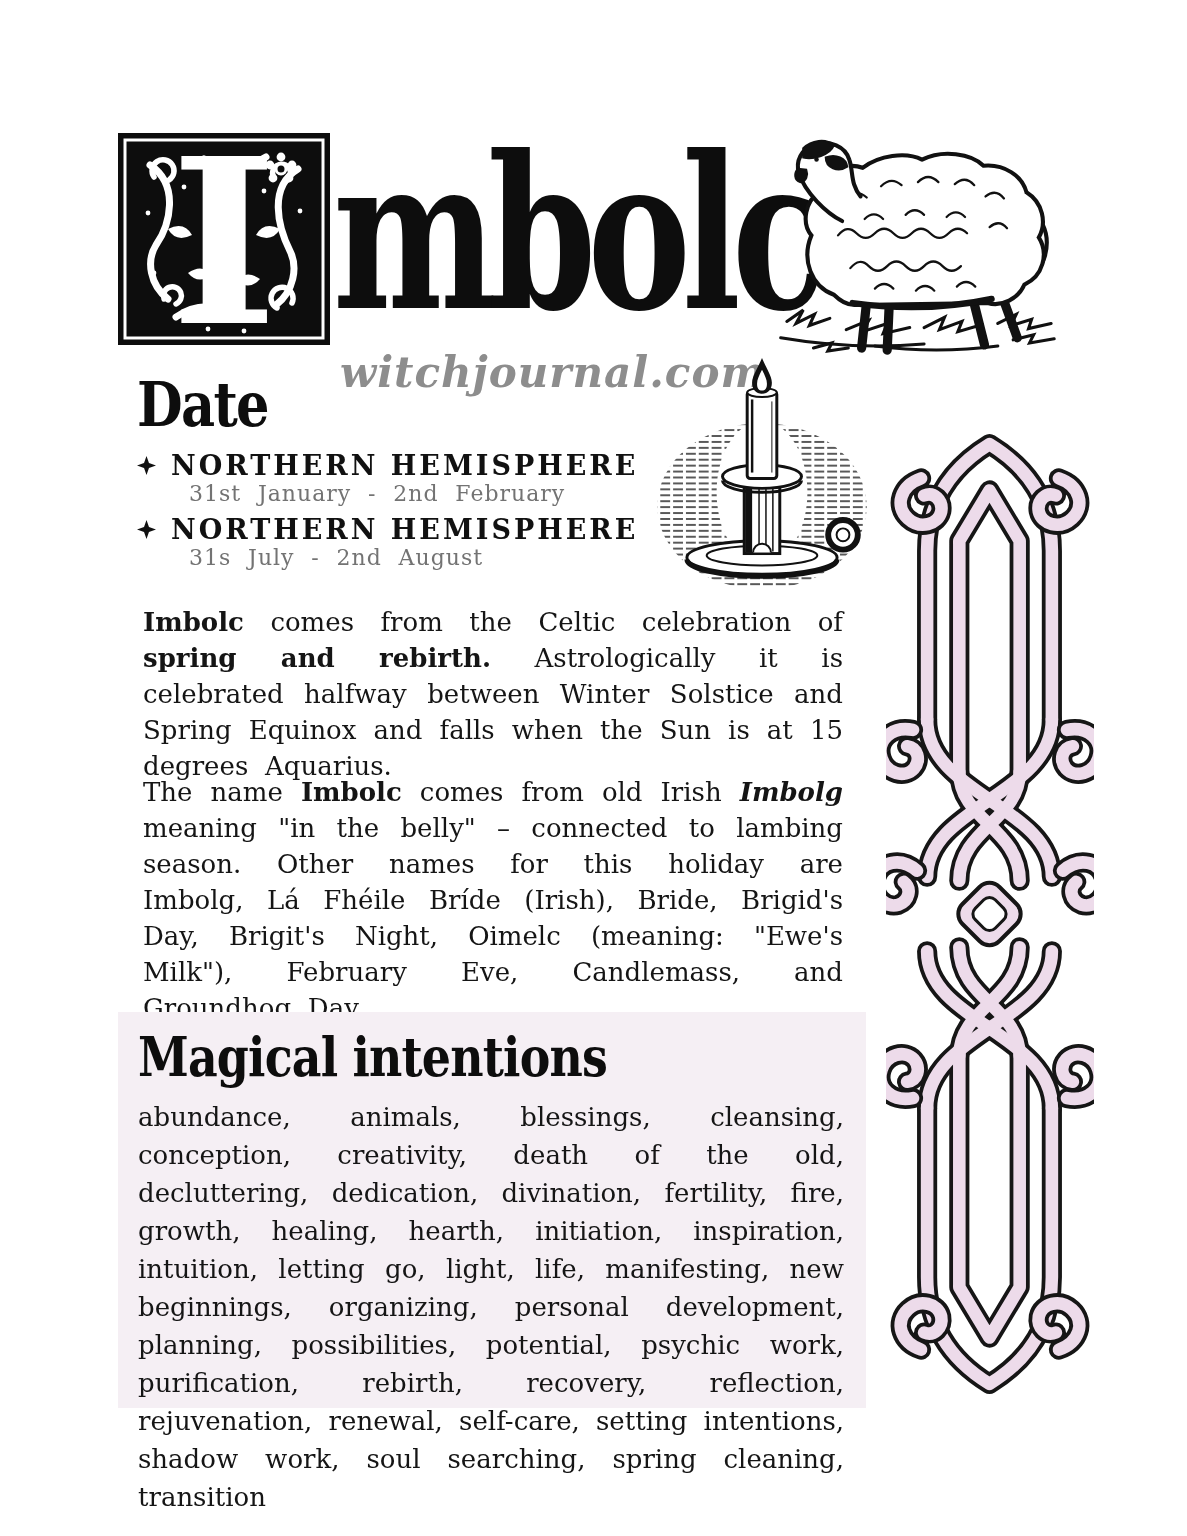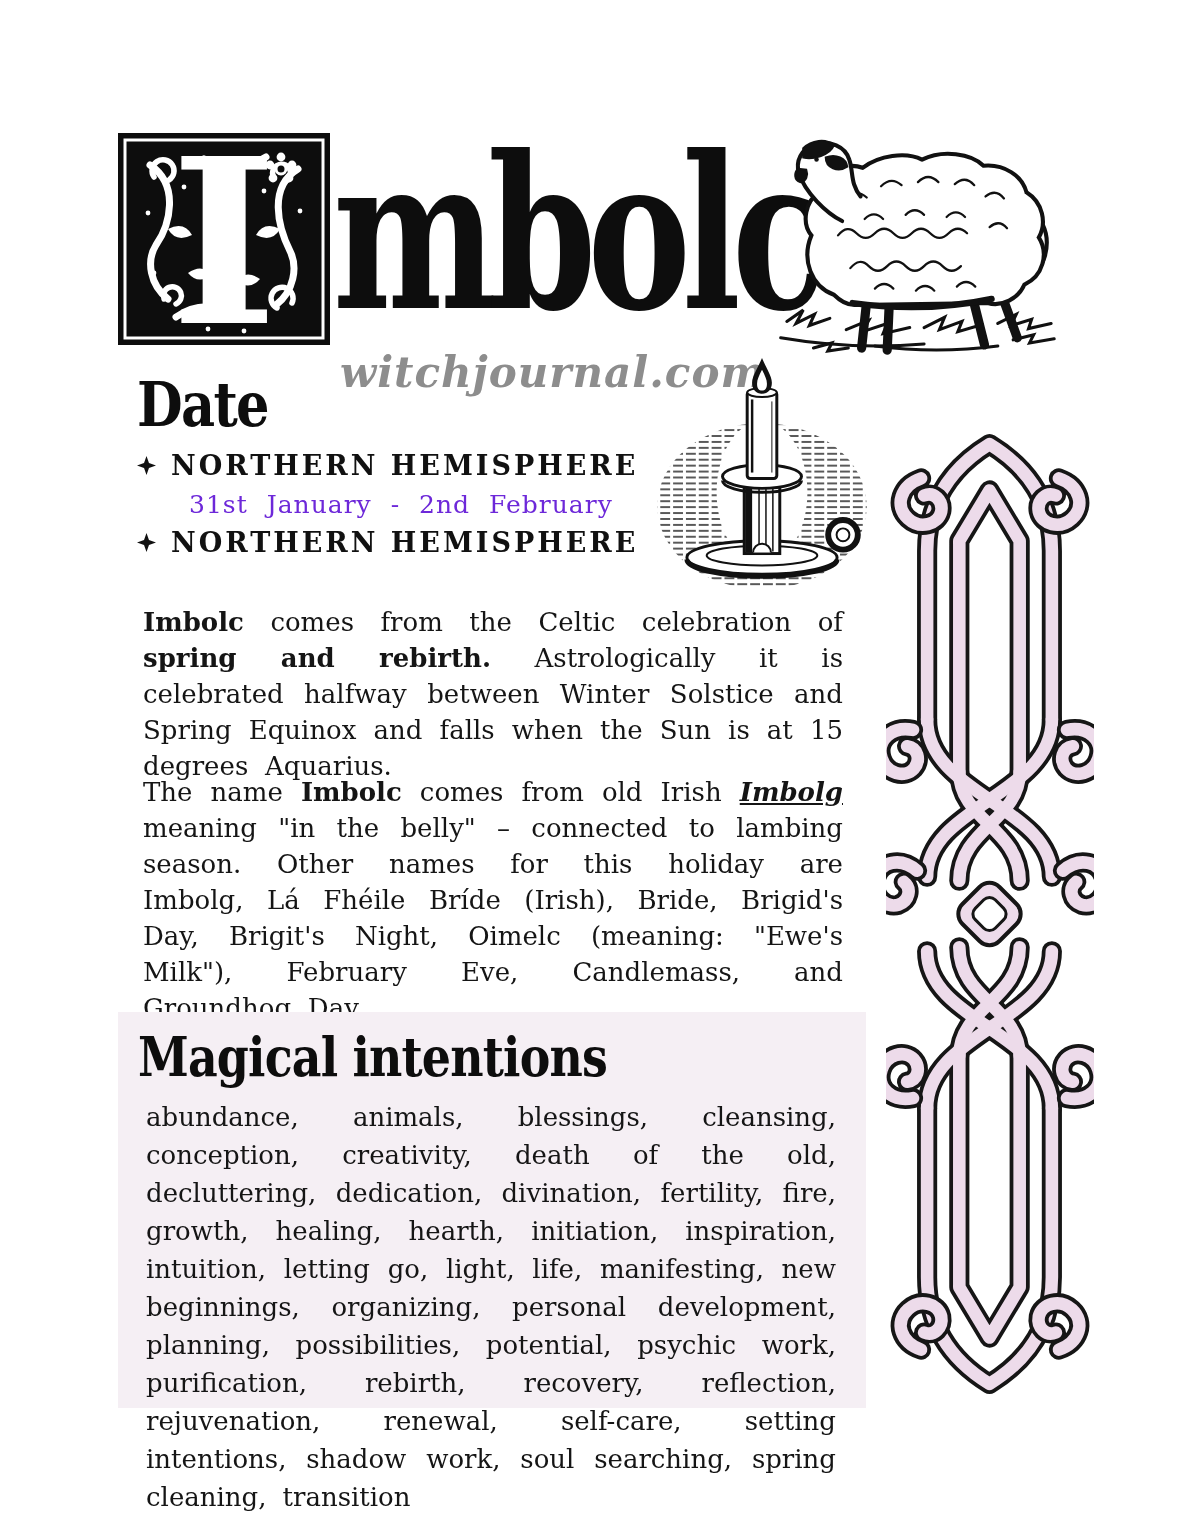--- a/index.html
+++ b/index.html
@@ -17,35 +17,35 @@
 
   .sheep{position:absolute;left:752px;top:120px;width:338px;height:242px;}
   .candle{position:absolute;left:648px;top:356px;width:228px;height:242px;}
   .knot{position:absolute;left:886px;top:416px;width:208px;height:996px;}
 
   
   .date-heading{position:absolute;left:137px;top:374px;font-size:62px;line-height:1;}
   .date-list{position:absolute;left:137px;top:450px;width:600px;}
   .date-label{display:flex;align-items:center;gap:15px;font-weight:bold;font-size:27px;
               letter-spacing:3px;color:#111;}
-  .date-range{margin:9px 0 8px 52px;font-size:25px;letter-spacing:1px;word-spacing:.4em;color:#6d28d9;}
+  .date-range{margin:0 0 8px 52px;font-size:22px;letter-spacing:1px;word-spacing:.4em;color:#737373;}
 
   
   .body-para{position:absolute;left:137px;width:700px;font-size:26px;line-height:36px;
              text-align:justify;word-spacing:.33em;margin:6px;}
   .para-intro{top:598px;}
   .para-ety{top:768px;}
   .seg-bold{font-weight:bold;}
-  .seg-bold-italic{font-weight:bold;font-style:italic;text-decoration:underline;}
+  .seg-bold-italic{font-weight:bold;font-style:italic;}
 
   
   .magic-panel{position:absolute;left:118px;top:1012px;width:748px;height:396px;
                background:#f5eff4;box-sizing:border-box;padding:14px 22px 0 20px;}
   .magic-heading{font-size:54px;line-height:1.15;margin:0 0 10px 0;letter-spacing:-1px;}
-  .magic-text{font-size:26px;line-height:38px;text-align:justify;word-spacing:.3em;margin:8px;}
+  .magic-text{font-size:26px;line-height:38px;text-align:justify;word-spacing:.3em;margin:0;}
 
   .star{flex:0 0 auto;}
 </style>
 </head>
 <body>
 
 <div class="page">
 
   <svg class="initial-block" viewBox="0 0 212 212">
     <rect width="212" height="212" fill="#0d0d0d"></rect>
@@ -146,20 +146,21 @@
       </div>
       <div class="date-range">31st January - 2nd February</div>
     </div>
     <div class="date-item">
       <div class="date-label">
         <svg class="star" width="19" height="19" viewBox="0 0 20 20">
           <path d="M10,0 L12.6,7.4 L20,10 L12.6,12.6 L10,20 L7.4,12.6 L0,10 L7.4,7.4 Z" fill="#111111"></path>
         </svg>
         <span>NORTHERN HEMISPHERE</span>
       </div>
+      <div class="date-range">31s July - 2nd August</div>
     </div>
   </div>
 
   <svg class="candle" viewBox="0 0 230 245">
     <defs>
       <pattern id="hatch" width="13" height="6" patternUnits="userSpaceOnUse">
         <path d="M0,3 H13" stroke="#222222" stroke-width="1.6" stroke-dasharray="9 3"></path>
       </pattern>
     </defs>
     <ellipse cx="115" cy="152" rx="106" ry="84" fill="url(#hatch)"></ellipse>

